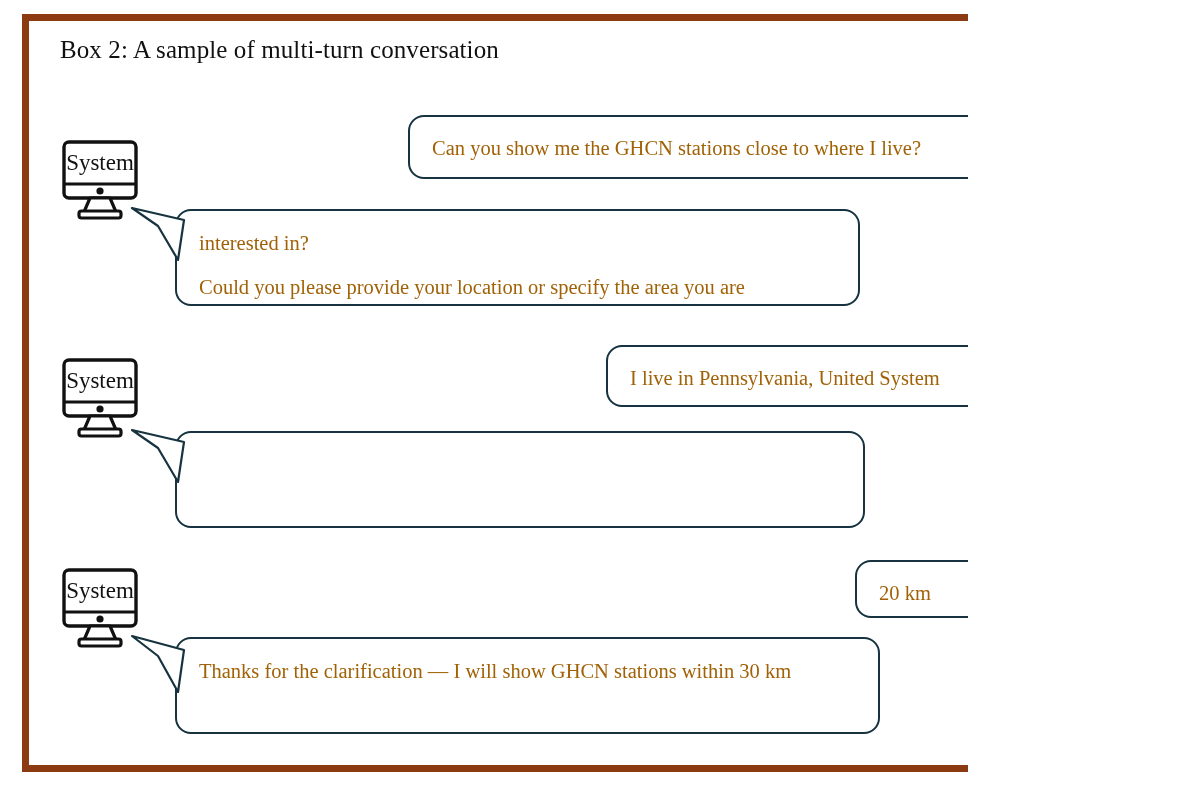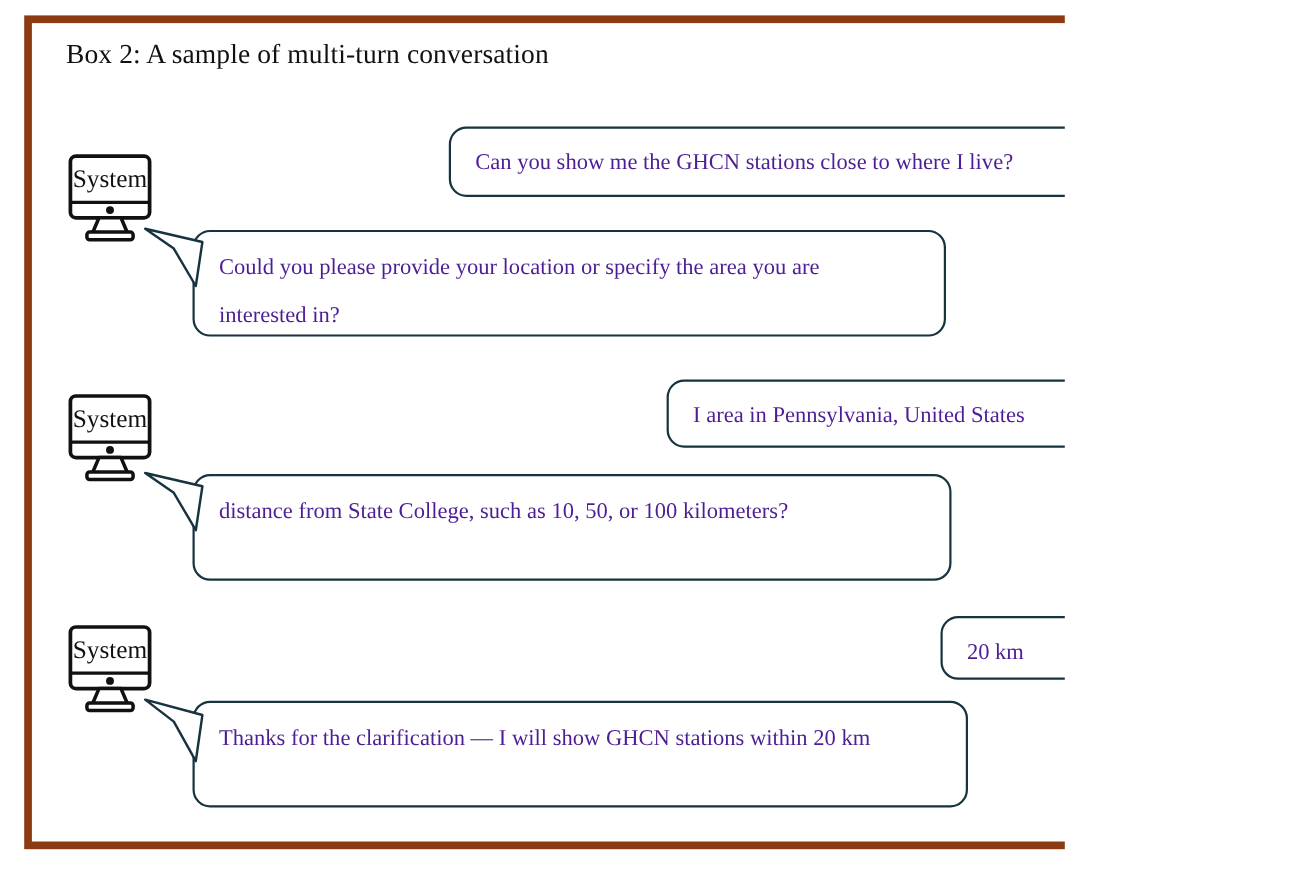--- a/index.html
+++ b/index.html
@@ -50,21 +50,21 @@
     height: 790px;
   }
 
   
   .bubble {
     position: absolute;
     box-sizing: border-box;
     border: 2.2px solid #16333F;
     background: #ffffff;
     border-radius: 16px;
-    color: #4c1d95;
+    color: #a16207;
     font-size: 20.5px;
     line-height: 42px;
     padding: 10px 22px;
     z-index: 3;
   }
   .bubble.two-line {
     line-height: 44px;
   }
   .bubble-line {
     display: block;
@@ -137,26 +137,26 @@
       <path d="M32,58 L52,58 L58,72 L26,72 Z" fill="#ffffff" stroke="#111111" stroke-width="3.2" stroke-linejoin="round"></path>
       <rect x="21" y="71" width="42" height="7" rx="2.5" ry="2.5" fill="#ffffff" stroke="#111111" stroke-width="3.2"></rect>
     </svg>
     <div class="system-icon" style="left:58px; top:140px; pointer-events:none; z-index:6;">
       <div class="sys-label">System</div>
     </div>
     <svg class="tail-svg" style="left:128px; top:198px; width:80px; height:70px;" viewBox="0 0 80 70">
       <path d="M4,10 L56,22 L50,62 L30,28 Z" fill="#ffffff" stroke="#16333F" stroke-width="2.2" stroke-linejoin="round"></path>
     </svg>
     <div class="bubble two-line" style="left:175px; top:209px; width:685px; height:97px;">
+      <span class="bubble-line">interested in?</span>
       <span class="bubble-line">Could you please provide your location or specify the area you are</span>
-      <span class="bubble-line">interested in?</span>
     </div>
 
     <div class="bubble user" style="left:606px; top:345px; width:390px; height:62px;">
-      <span class="bubble-line">I area in Pennsylvania, United States</span>
+      <span class="bubble-line">I live in Pennsylvania, United System</span>
     </div>
     <svg class="tail-svg" style="left:978px; top:330px; width:70px; height:60px;" viewBox="0 0 70 60">
       <path d="M18,12 L60,4 L22,38 L20,20 Z" fill="#ffffff" stroke="#16333F" stroke-width="2.2" stroke-linejoin="round"></path>
     </svg>
     <svg class="avatar" style="left:1032px; top:302px;" viewBox="0 0 86 86">
       <circle cx="43" cy="43" r="39" fill="#ffffff" stroke="#111111" stroke-width="4.5"></circle>
       <circle cx="43" cy="31" r="13" fill="#ffffff" stroke="#111111" stroke-width="4.5"></circle>
       <path d="M20,74 A23,23 0 0 1 66,74" fill="#ffffff" stroke="#111111" stroke-width="4.5"></path>
     </svg>
 
@@ -167,21 +167,20 @@
       <path d="M32,58 L52,58 L58,72 L26,72 Z" fill="#ffffff" stroke="#111111" stroke-width="3.2" stroke-linejoin="round"></path>
       <rect x="21" y="71" width="42" height="7" rx="2.5" ry="2.5" fill="#ffffff" stroke="#111111" stroke-width="3.2"></rect>
     </svg>
     <div class="system-icon" style="left:58px; top:358px; pointer-events:none; z-index:6;">
       <div class="sys-label">System</div>
     </div>
     <svg class="tail-svg" style="left:128px; top:420px; width:80px; height:70px;" viewBox="0 0 80 70">
       <path d="M4,10 L56,22 L50,62 L30,28 Z" fill="#ffffff" stroke="#16333F" stroke-width="2.2" stroke-linejoin="round"></path>
     </svg>
     <div class="bubble two-line" style="left:175px; top:431px; width:690px; height:97px;">
-      <span class="bubble-line">distance from State College, such as 10, 50, or 100 kilometers?</span>
     </div>
 
     <div class="bubble user" style="left:855px; top:560px; width:140px; height:58px;">
       <span class="bubble-line">20 km</span>
     </div>
     <svg class="tail-svg" style="left:976px; top:542px; width:70px; height:62px;" viewBox="0 0 70 62">
       <path d="M16,14 L60,2 L22,40 L18,22 Z" fill="#ffffff" stroke="#16333F" stroke-width="2.2" stroke-linejoin="round"></path>
     </svg>
     <svg class="avatar" style="left:1028px; top:521px;" viewBox="0 0 86 86">
       <circle cx="43" cy="43" r="39" fill="#ffffff" stroke="#111111" stroke-width="4.5"></circle>
@@ -196,17 +195,17 @@
       <path d="M32,58 L52,58 L58,72 L26,72 Z" fill="#ffffff" stroke="#111111" stroke-width="3.2" stroke-linejoin="round"></path>
       <rect x="21" y="71" width="42" height="7" rx="2.5" ry="2.5" fill="#ffffff" stroke="#111111" stroke-width="3.2"></rect>
     </svg>
     <div class="system-icon" style="left:58px; top:568px; pointer-events:none; z-index:6;">
       <div class="sys-label">System</div>
     </div>
     <svg class="tail-svg" style="left:128px; top:628px; width:80px; height:72px;" viewBox="0 0 80 72">
       <path d="M4,8 L56,22 L50,64 L30,28 Z" fill="#ffffff" stroke="#16333F" stroke-width="2.2" stroke-linejoin="round"></path>
     </svg>
     <div class="bubble two-line" style="left:175px; top:637px; width:705px; height:97px;">
-      <span class="bubble-line">Thanks for the clarification — I will show GHCN stations within 20 km</span>
+      <span class="bubble-line">Thanks for the clarification — I will show GHCN stations within 30 km</span>
     </div>
 
   </div>
 </div>
 
 </body></html>

